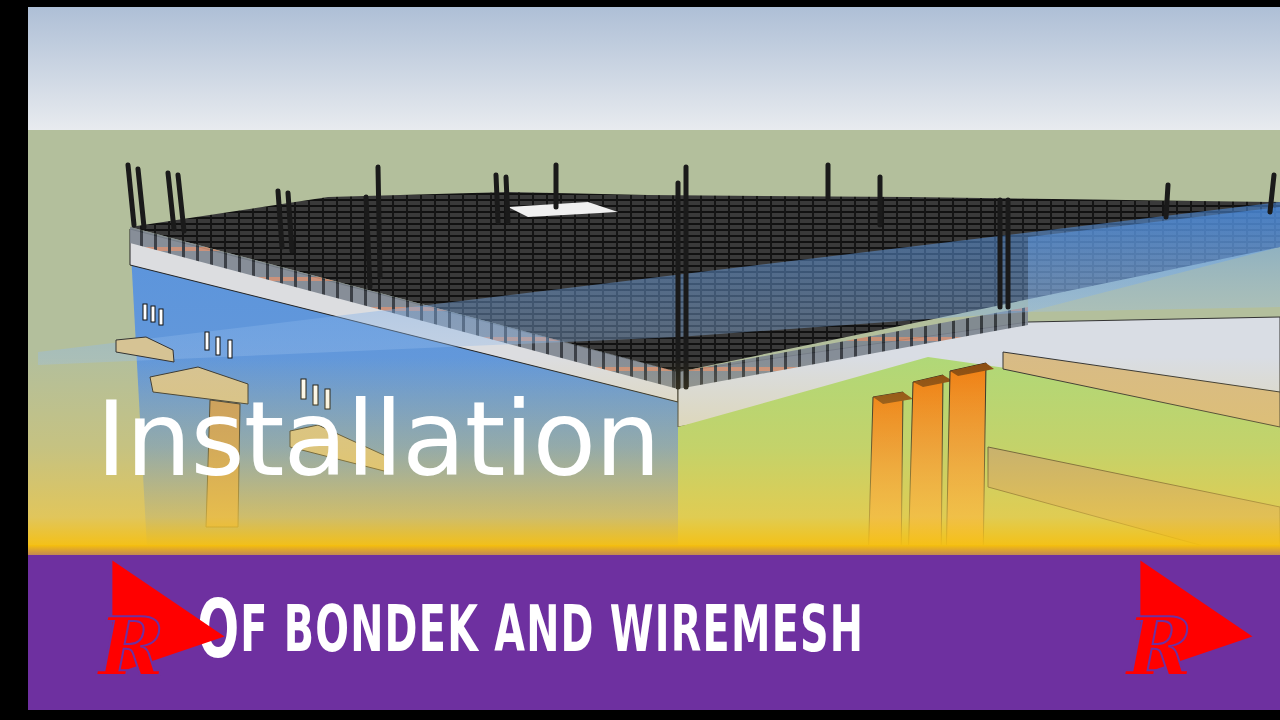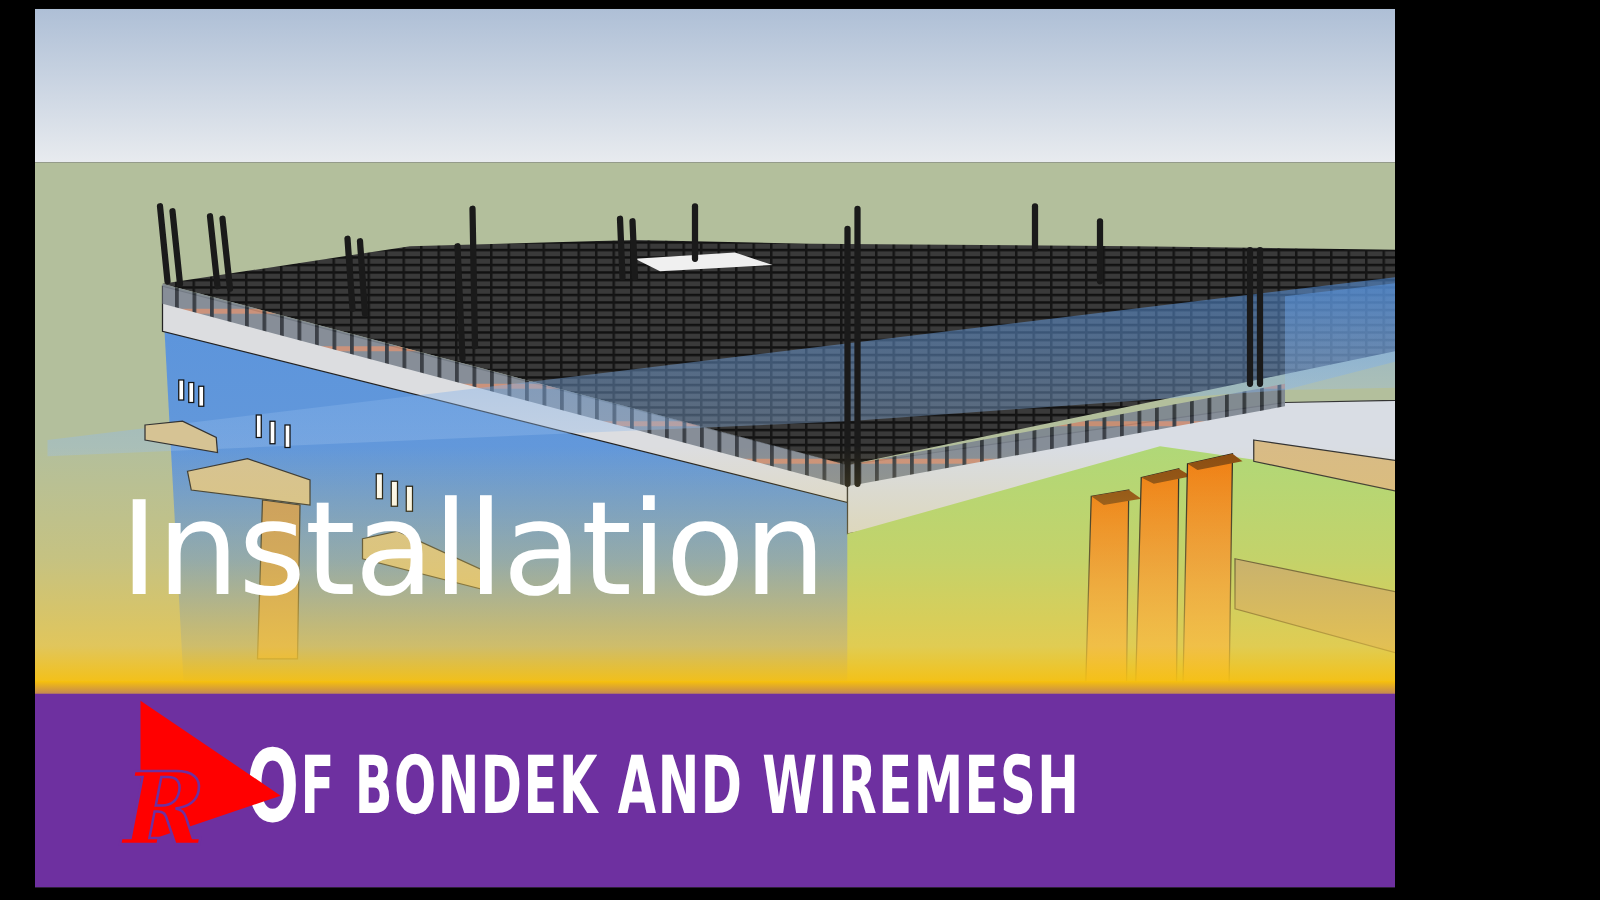--- a/index.html
+++ b/index.html
@@ -1,17 +1,17 @@
 <!DOCTYPE html>
 <html><head>
 <meta charset="utf-8">
 <style>
   html, body { margin:0; padding:0; }
   body { width:1280px; height:720px; background:#000; position:relative; overflow:hidden; font-family:"Liberation Sans", sans-serif; }
-  #frame { position:absolute; left:28px; top:7px; width:1088px; height:703px; overflow:hidden; }
+  #frame { position:absolute; left:28px; top:7px; width:1252px; height:703px; overflow:hidden; }
   #scene { position:absolute; left:0; top:0; width:1252px; height:703px; }
   #fade { position:absolute; left:0; top:350px; width:1252px; height:200px;
     background:linear-gradient(to bottom, rgba(236,196,60,0) 0%, rgba(232,200,80,0.35) 45%, rgba(240,200,70,0.75) 80%, #f6c010 96%, #f5c20c 100%); }
   #title-main { position:absolute; left:68px; top:380px; font-family:"DejaVu Sans", sans-serif; font-size:104px; color:#ffffff; letter-spacing:-1px; line-height:1; white-space:nowrap; }
   #band { position:absolute; left:0; top:548px; width:1252px; height:155px; background:#6e30a0; }
   #band-shadow { position:absolute; left:0; top:538px; width:1252px; height:18px; background:linear-gradient(to bottom, rgba(246,192,12,1) 0%, rgba(190,130,90,0.9) 55%, rgba(110,48,160,1) 100%); }
   #subtitle { position:absolute; left:236px; top:572px; width:860px; height:100px; display:flex; align-items:center; justify-content:center;
     font-family:"DejaVu Sans", sans-serif; font-weight:bold; font-size:64px; color:#fff; transform:scaleX(0.62); transform-origin:left center; white-space:nowrap; letter-spacing:2px; }
   #subtitle .cap { font-size:80px; }
   .logo { position:absolute; width:150px; height:140px; }

